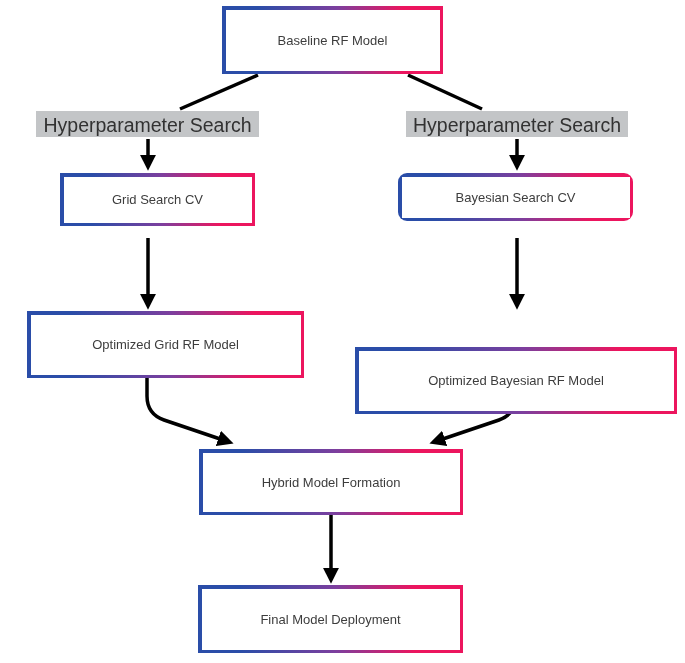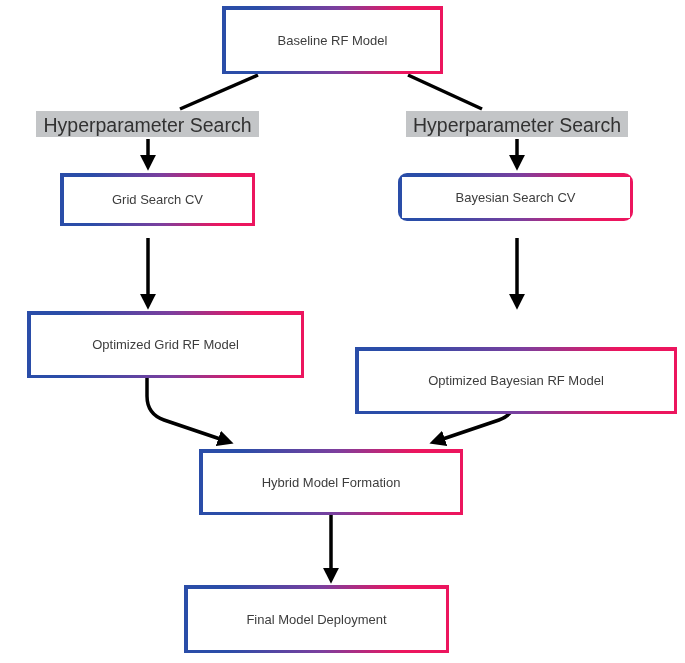--- a/index.html
+++ b/index.html
@@ -22,21 +22,21 @@
   }
   
   #n-baseline{left:222px;top:6px;width:221px;height:68px;}
   #n-hyper-left{left:36px;top:111px;width:223px;height:26px;}
   #n-hyper-right{left:406px;top:111px;width:222px;height:26px;}
   #n-grid{left:60px;top:173px;width:195px;height:53px;}
   #n-bayes{left:398px;top:173px;width:235px;height:48px;border-radius:9px;}
   #n-opt-grid{left:8px;top:311px;width:277px;height:67px;margin-left:19px;}
   #n-opt-bayes{left:355px;top:311px;width:322px;height:67px;margin-top:36px;}
   #n-hybrid{left:199px;top:449px;width:264px;height:66px;}
-  #n-final{left:184px;top:585px;width:265px;height:68px;}
+  #n-final{left:198px;top:585px;width:265px;height:68px;}
   .edge{stroke:#000000;stroke-width:3.5;fill:none;}
 </style>
 </head>
 <body>
 
 <div class="canvas">
 
   <svg class="arrows" width="685" height="663" viewBox="0 0 685 663" xmlns="http://www.w3.org/2000/svg">
     <defs>
       <marker id="ah" viewBox="0 0 10 10" refX="7" refY="5" markerWidth="4.6" markerHeight="4.6" orient="auto-start-reverse">

